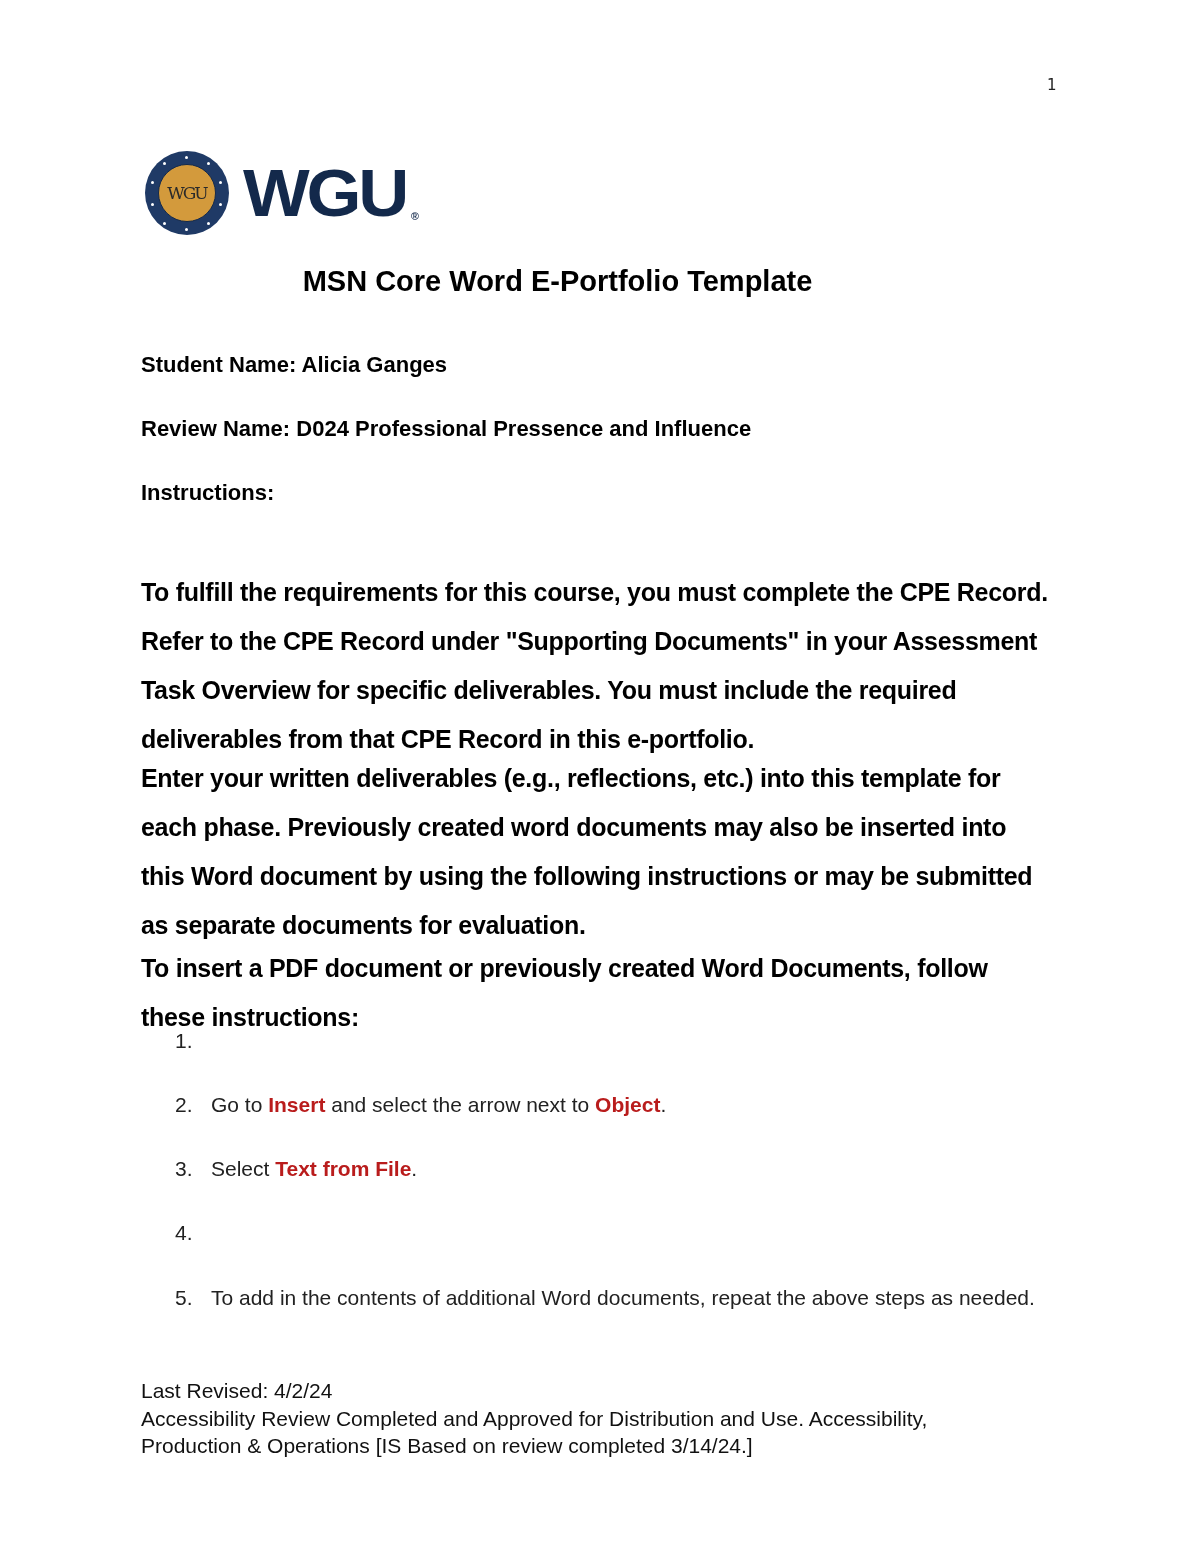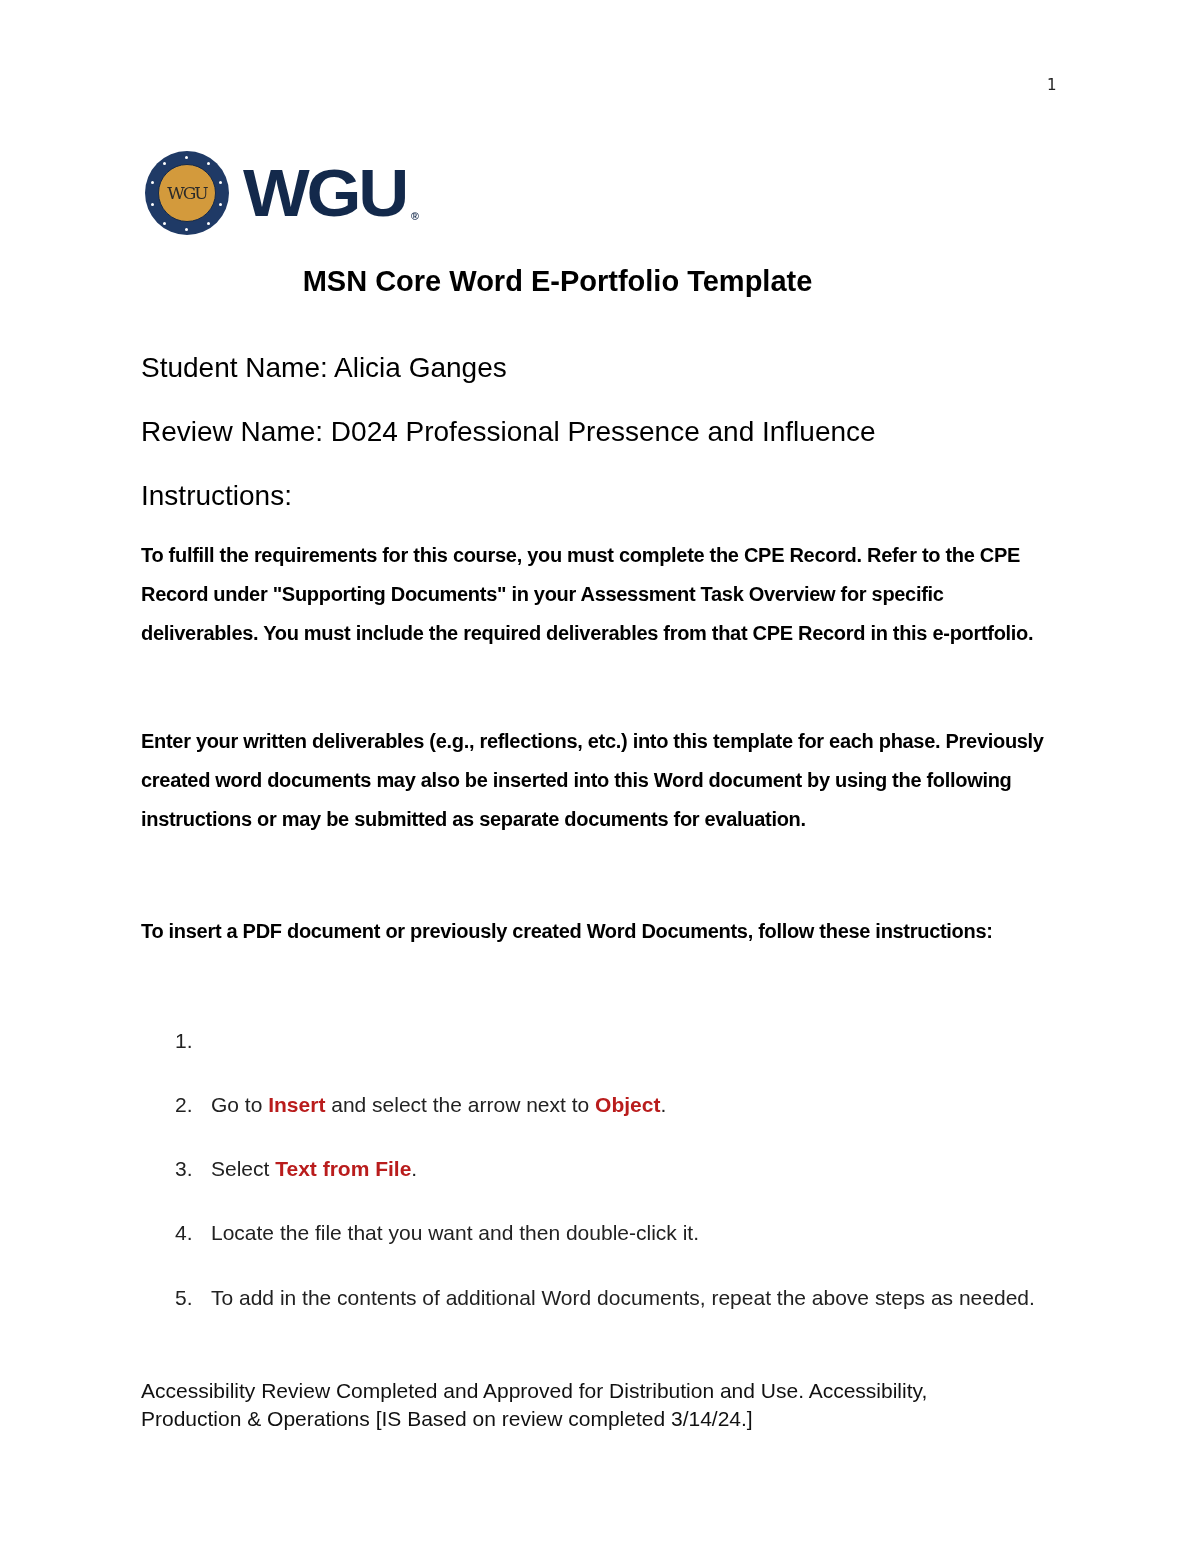--- a/index.html
+++ b/index.html
@@ -89,31 +89,32 @@
       left: 0;
       width: 1115px;
       top: 265px;
       text-align: center;
       font-weight: bold;
       font-size: 29px;
     }
     .field {
       position: absolute;
       left: 141px;
-      font-weight: normal;
-      font-size: 28px;
+      font-weight: bold;
+      font-size: 22px;
     }
     .para {
       position: absolute;
       left: 141px;
       width: 910px;
       font-weight: bold;
-      font-size: 20px;
-      line-height: 39px;
+      font-size: 25px;
+      line-height: 49px;
       letter-spacing: -0.3px;
+      margin-top: 32px;
     }
     .list {
       position: absolute;
       left: 175px;
       width: 880px;
       font-size: 21px;
       font-weight: normal;
       color: #222;
     }
     .list-item {
@@ -185,28 +186,26 @@
     </span>
   </div>
   <div class="list-item" style="top:1149px">
     <span class="list-num">3.</span>
     <span class="list-text">
       <span>Select </span><b>Text from File</b><span>.</span>
     </span>
   </div>
   <div class="list-item" style="top:1213px">
     <span class="list-num">4.</span>
-    <span class="list-text">
-      <span>Locate the file that you want and then double-click it.</span>
-    </span>
   </div>
   <div class="list-item" style="top:1278px">
     <span class="list-num">5.</span>
     <span class="list-text">
       <span>To add in the contents of additional Word documents, repeat the above steps as needed.</span>
     </span>
   </div>
 </div>
 
 <div class="footer">
+  <div>Last Revised: 4/2/24</div>
   <div>Accessibility Review Completed and Approved for Distribution and Use. Accessibility,</div>
   <div>Production &amp; Operations [IS Based on review completed 3/14/24.]</div>
 </div>
 
 </body></html>

